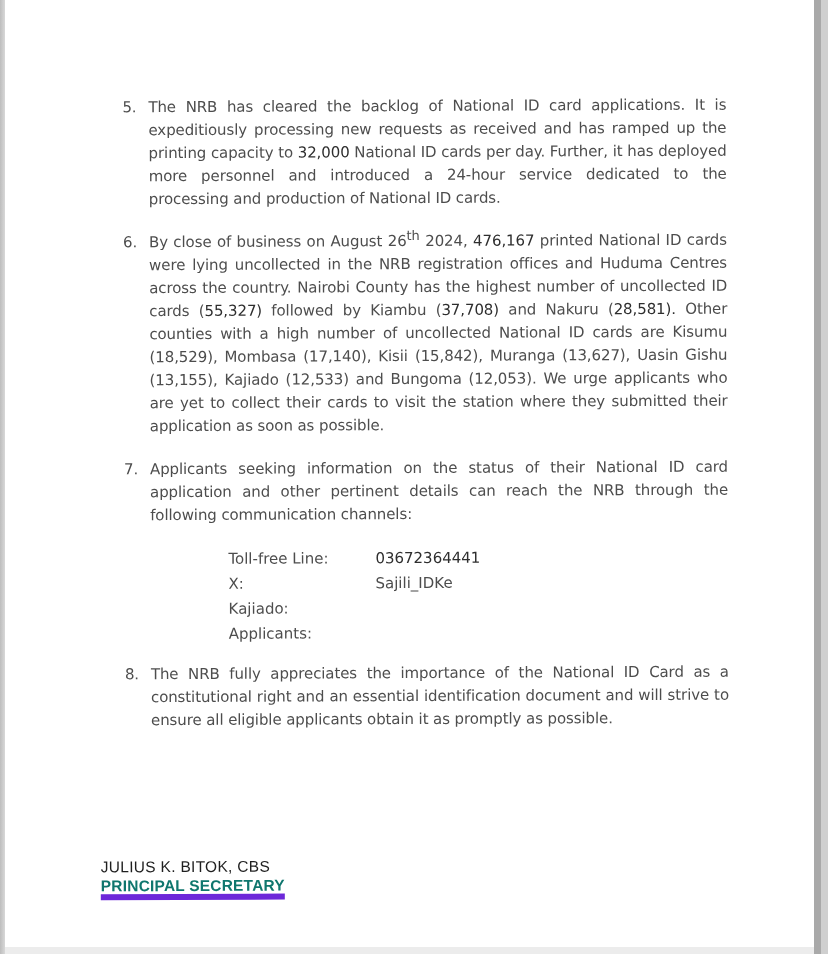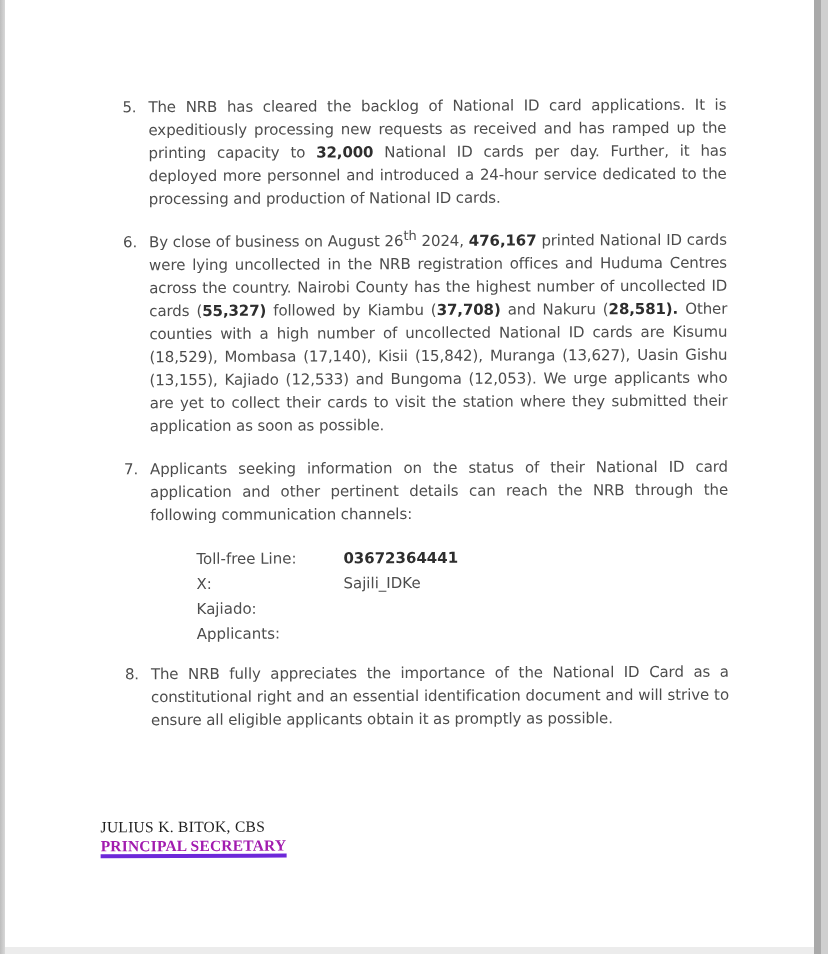--- a/index.html
+++ b/index.html
@@ -53,58 +53,59 @@
     line-height: 23px;
     letter-spacing: -0.1px;
     text-align: justify;
   }
   .num {
     flex: none;
     width: 26px;
   }
   .txt { flex: 1; }
   .seg-bold, .bold {
-    font-weight: bold;
+    font-weight: normal;
     color: #2e2e2e;
   }
   sup {
     font-size: 13px;
     line-height: 0;
   }
   .contacts {
     margin: 2px 0 16px 72px;
     font-size: 15px;
   }
   .contact-row {
     display: flex;
     line-height: 25px;
   }
   .contact-label {
     flex: none;
     width: 147px;
+    margin-left: 32px;
   }
   .signature {
     position: absolute;
     left: 99px;
-    top: 816px;
-    font-family: Liberation Serif, serif;
+    top: 856px;
+    font-family: Liberation Sans, sans-serif;
   }
   .sig-name {
     font-size: 15.5px;
     line-height: 20px;
     color: #1f1f1f;
     letter-spacing: 0.3px;
   }
   .sig-title {
     display: inline-block;
     font-size: 15.5px;
     line-height: 17px;
     font-weight: bold;
-    color: #a21caf;
-    border-bottom: 4px solid #6d28d9;
+    color: #0f766e;
+    border-bottom: 6px solid #6d28d9;
     letter-spacing: 0.2px;
   }
 </style>
 </head>
 <body>
 
 <div class="paper">
   <div class="edge edge-left"></div>
   <div class="edge edge-right-light"></div>
   <div class="edge edge-right-dark"></div>

